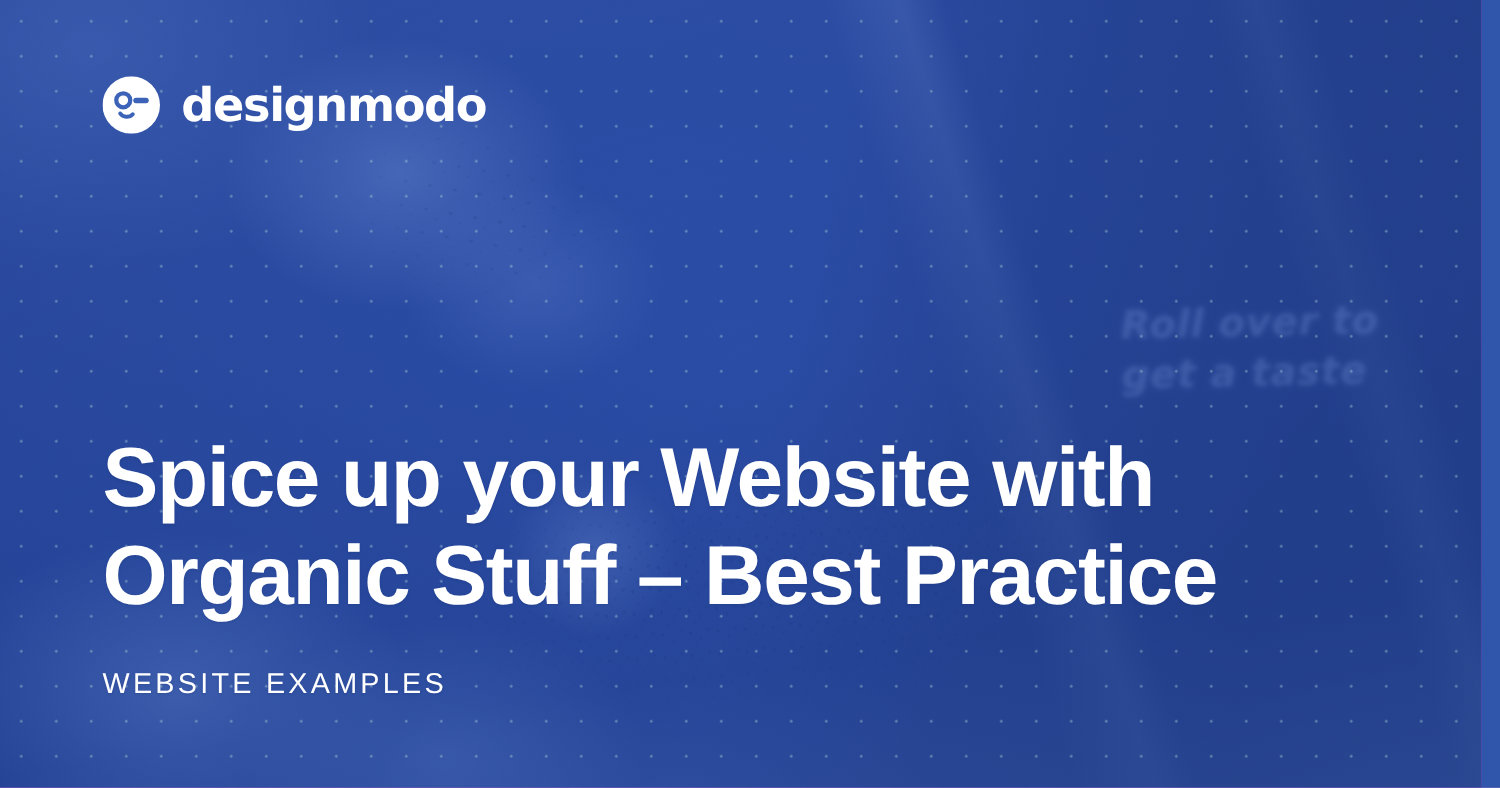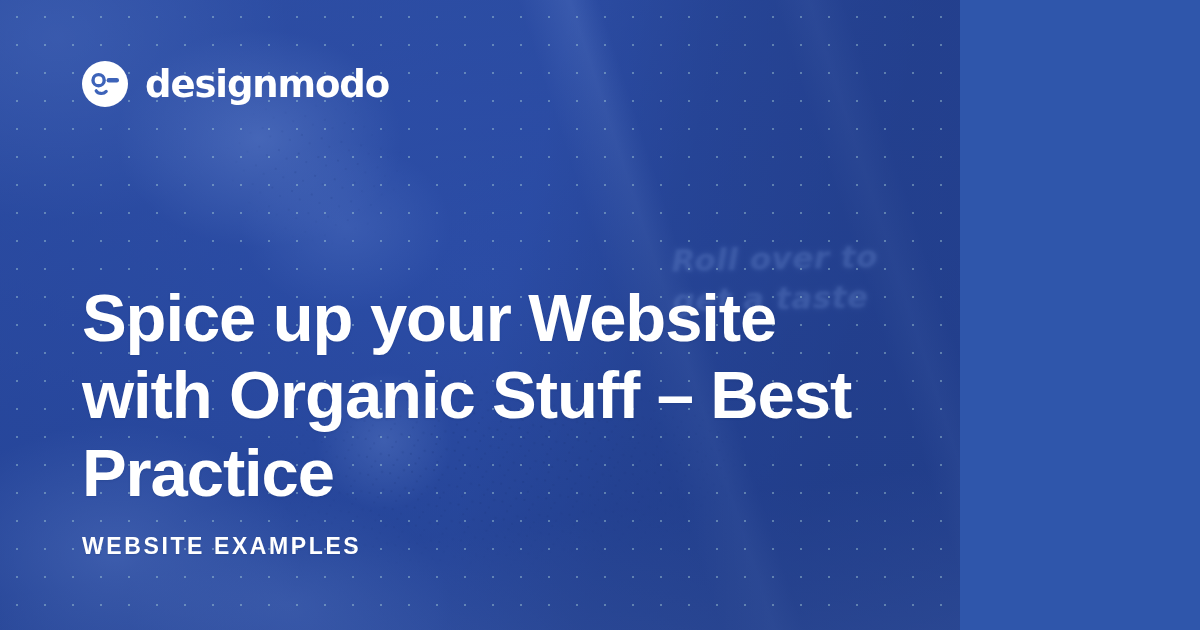--- a/index.html
+++ b/index.html
@@ -7,21 +7,21 @@
   html, body {
     width:1200px; height:630px;
     overflow:hidden;
     background:#2f56ab;
     font-family:"Liberation Sans", sans-serif;
     -webkit-font-smoothing:antialiased;
   }
 
   .card {
     position:relative;
-    width:960px;
+    width:1185px;
     height:630px;
     overflow:hidden;
     background:#a21caf;
   }
 
   
   .photo {
     position:absolute;
     inset:0;
     background:
@@ -156,24 +156,24 @@
     font-family:"Liberation Sans", sans-serif;
     font-size:67px;
     font-weight:700;
     line-height:1.155;
     letter-spacing:-1.1px;
     color:#ffffff;
     max-width:1040px;
     text-shadow:0 1px 2px rgba(25,48,105,.22);
   }
   .category {
-    margin-top:22px;
+    margin-top:34px;
     font-family:"Liberation Sans", sans-serif;
     font-size:23px;
-    font-weight:700;
+    font-weight:400;
     letter-spacing:2.6px;
     color:#ffffff;
     text-transform:uppercase;
     text-shadow:0 1px 2px rgba(25,48,105,.22);
   }
 </style>
 </head>
 <body>
 
 <div class="card">

